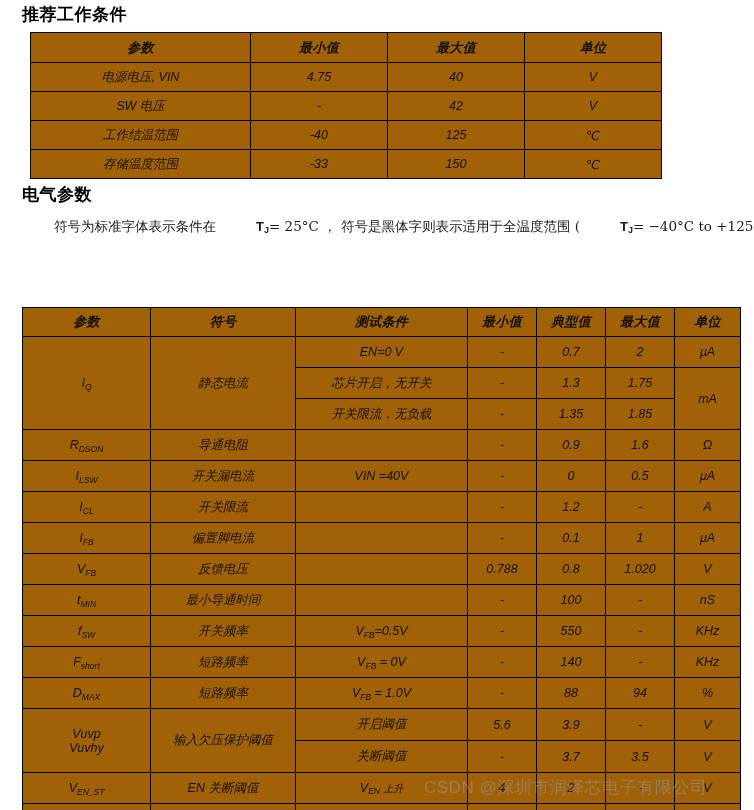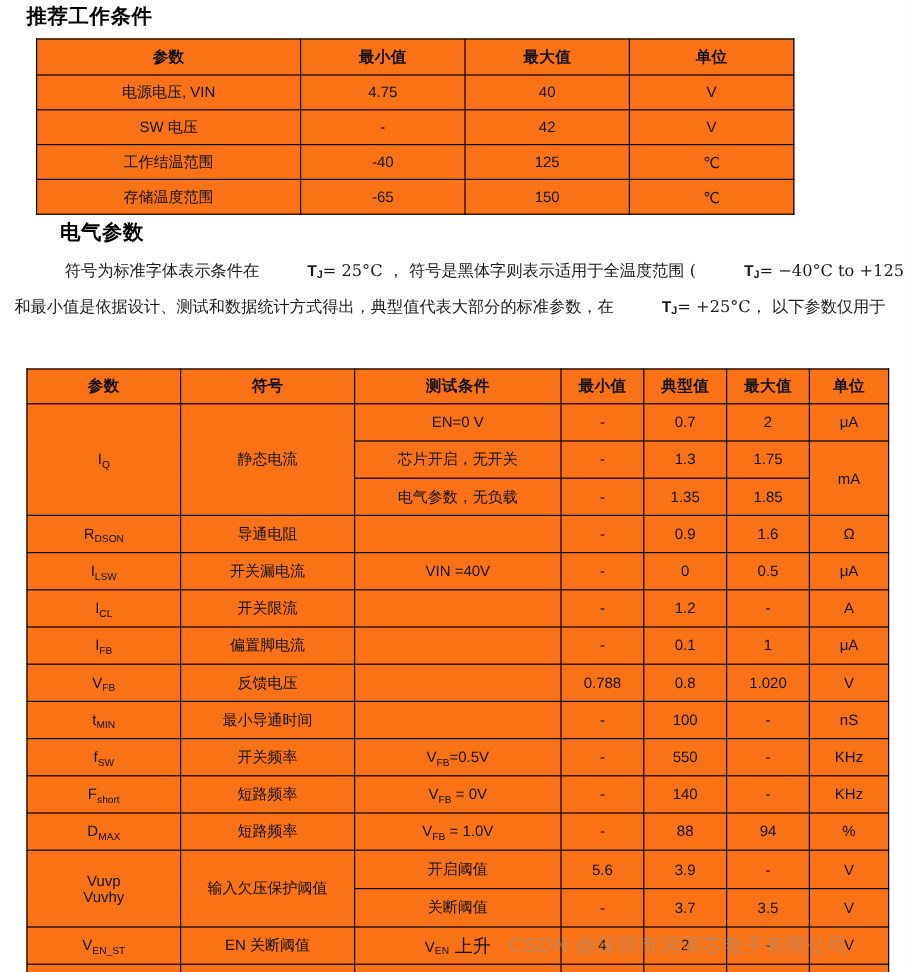--- a/index.html
+++ b/index.html
@@ -36,21 +36,20 @@
   }
   #heading-recommended {
     position: absolute;
     left: 22px;
     top: 3px;
   }
   #heading-electrical {
     position: absolute;
     left: 22px;
     top: 183px;
-    margin-left: 28px;
   }
 
   
   .intro-paragraph {
     position: absolute;
     left: 12px;
     top: 212px;
     width: 734px;
     font-family: "DejaVu Serif", "Liberation Serif", serif;
     font-size: 13.5px;
@@ -71,41 +70,42 @@
     position: relative;
     top: 2px;
   }
   .line { display: block; white-space: nowrap; }
 
   
   table.dtable {
     position: absolute;
     border-collapse: collapse;
     table-layout: fixed;
-    background: #f97316;
+    background: #a16207;
+    font-style: italic;
   }
   table.dtable td, table.dtable th {
     border: 1px solid #000000;
     padding: 0 2px;
     text-align: center;
     vertical-align: middle;
     font-size: 12.5px;
     font-weight: normal;
     color: #111111;
     font-family: "Liberation Sans", "DejaVu Sans", sans-serif;
   }
   table.dtable th {
     font-family: "DejaVu Sans", "Liberation Sans", sans-serif;
     font-weight: bold;
     font-size: 13px;
     letter-spacing: 0.3px;
   }
   .cn {
     font-family: "DejaVu Serif", "Liberation Serif", serif;
-    font-size: 15px;
+    font-size: 10px;
   }
   td.bold, .bold { font-weight: bold; }
   td.leftcell {
     text-align: left;
     padding-left: 7px;
   }
   sub {
     font-size: 8.5px;
     vertical-align: baseline;
     position: relative;
@@ -173,32 +173,31 @@
         <td>V</td>
       </tr>
       <tr>
         <td class="cn">工作结温范围</td>
         <td>-40</td>
         <td>125</td>
         <td>℃</td>
       </tr>
       <tr>
         <td class="cn">存储温度范围</td>
-        <td>-65</td>
+        <td>-33</td>
         <td>150</td>
         <td>℃</td>
       </tr>
     </tbody>
   </table>
 
   <h2 class="section-heading" id="heading-electrical">电气参数</h2>
 
   <div class="intro-paragraph">
     <span class="line"><span class="indent"></span><span>符号为标准字体表示条件在</span><span class="sym">T<sub>J</sub></span><span>= 25°C ， 符号是黑体字则表示适用于全温度范围 (</span><span class="sym">T<sub>J</sub></span><span>= −40°C to +125°C)。最大</span></span>
-    <span class="line"><span>和最小值是依据设计、测试和数据统计方式得出，典型值代表大部分的标准参数，在</span><span class="sym">T<sub>J</sub></span><span>= +25°C，  以下参数仅用于</span></span>
   </div>
 
   <table class="dtable" id="table-electrical">
     <colgroup>
       <col style="width:128px">
       <col style="width:145px">
       <col style="width:172px">
       <col style="width:69px">
       <col style="width:69px">
       <col style="width:69px">
@@ -227,21 +226,21 @@
         <td>μA</td>
       </tr>
       <tr>
         <td class="cn">芯片开启，无开关</td>
         <td>-</td>
         <td>1.3</td>
         <td class="bold">1.75</td>
         <td rowspan="2">mA</td>
       </tr>
       <tr>
-        <td class="cn">电气参数，无负载</td>
+        <td class="cn">开关限流，无负载</td>
         <td>-</td>
         <td>1.35</td>
         <td class="bold">1.85</td>
       </tr>
 
       <tr>
         <td class="leftcell"><span>R</span><sub>DSON</sub></td>
         <td class="cn">导通电阻</td>
         <td></td>
         <td>-</td>

